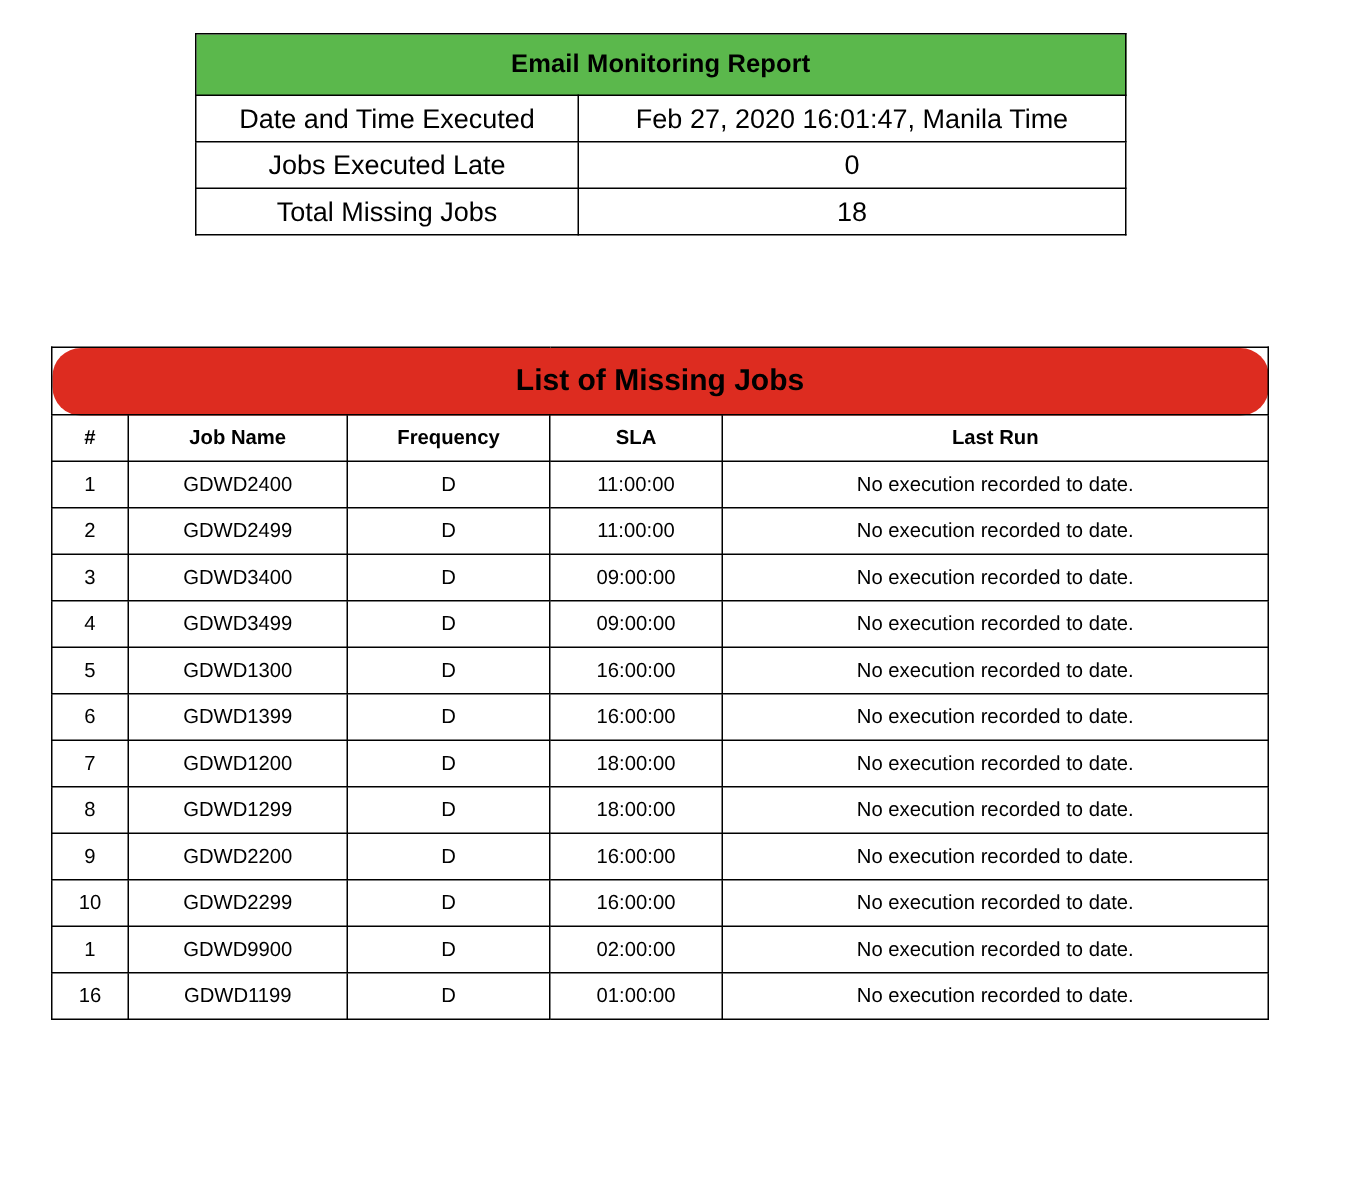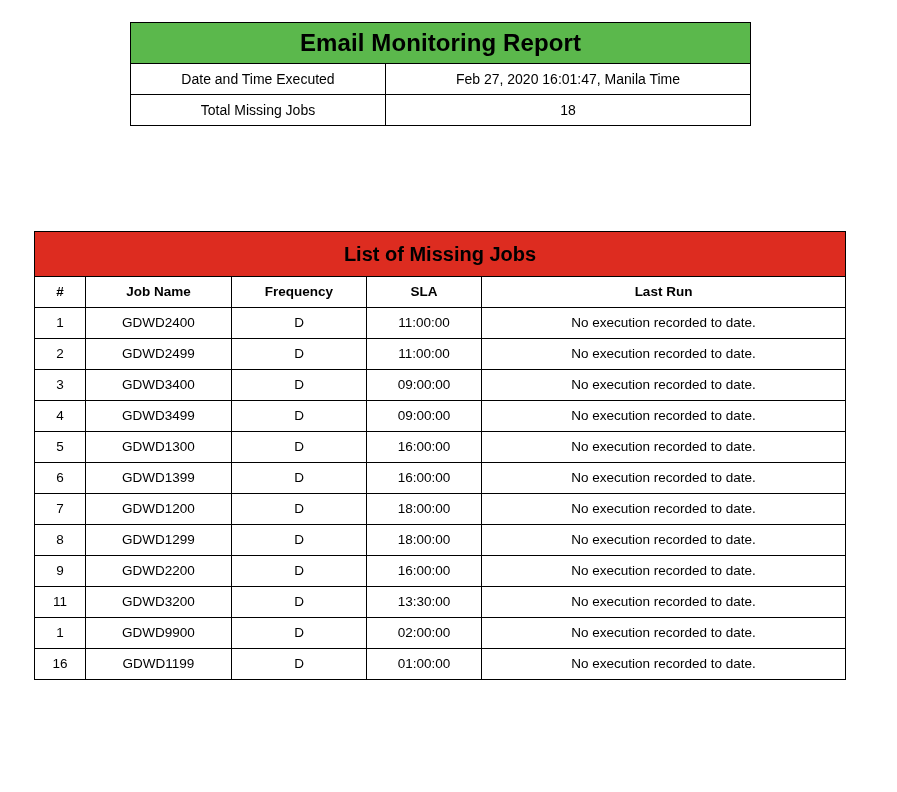--- a/index.html
+++ b/index.html
@@ -31,30 +31,30 @@
     width: 620px;
   }
   table.summary {
     width: 620px;
     border-collapse: collapse;
     table-layout: fixed;
   }
   table.summary td {
     border: 1px solid #000000;
     height: 30px;
-    font-size: 14px;
+    font-size: 18px;
     text-align: center;
     vertical-align: middle;
     padding: 0 4px;
     line-height: 1.15;
   }
   table.summary tr.title-row td {
     border: 1px solid #000000;
     background: #5BB84C;
-    font-size: 24px;
+    font-size: 17px;
     font-weight: bold;
     height: 40px;
     letter-spacing: 0.1px;
   }
   col.sum-label { width: 255px; }
   col.sum-value { width: 365px; }
 
   
   .missing-wrap {
     position: absolute;
@@ -75,20 +75,21 @@
     height: 30px;
     padding: 0 3px;
     font-weight: normal;
     line-height: 1.15;
   }
   table.missing tr.title-row td {
     background: #DD2C20;
     font-size: 20px;
     font-weight: bold;
     height: 44px;
+    border-radius: 19px;
   }
   table.missing tr.head-row th {
     font-weight: bold;
     height: 30px;
     font-size: 13.5px;
   }
   col.c-num  { width: 51px; }
   col.c-job  { width: 146px; }
   col.c-freq { width: 135px; }
   col.c-sla  { width: 115px; }
@@ -105,20 +106,24 @@
         <col class="sum-label">
         <col class="sum-value">
       </colgroup>
       <tbody>
         <tr class="title-row">
           <td colspan="2">Email Monitoring Report</td>
         </tr>
         <tr>
           <td>Date and Time Executed</td>
           <td>Feb 27, 2020 16:01:47, Manila Time</td>
+        </tr>
+        <tr>
+          <td>Jobs Executed Late</td>
+          <td>0</td>
         </tr>
         <tr>
           <td>Total Missing Jobs</td>
           <td>18</td>
         </tr>
       </tbody>
     </table>
   </div>
 
   <div class="missing-wrap">
@@ -200,24 +205,24 @@
             <td>No execution recorded to date.</td>
           </tr>
           <tr>
             <td>9</td>
             <td>GDWD2200</td>
             <td>D</td>
             <td>16:00:00</td>
             <td>No execution recorded to date.</td>
           </tr>
           <tr>
-            <td>11</td>
-            <td>GDWD3200</td>
-            <td>D</td>
-            <td>13:30:00</td>
+            <td>10</td>
+            <td>GDWD2299</td>
+            <td>D</td>
+            <td>16:00:00</td>
             <td>No execution recorded to date.</td>
           </tr>
           <tr>
             <td>1</td>
             <td>GDWD9900</td>
             <td>D</td>
             <td>02:00:00</td>
             <td>No execution recorded to date.</td>
           </tr>
           <tr>

